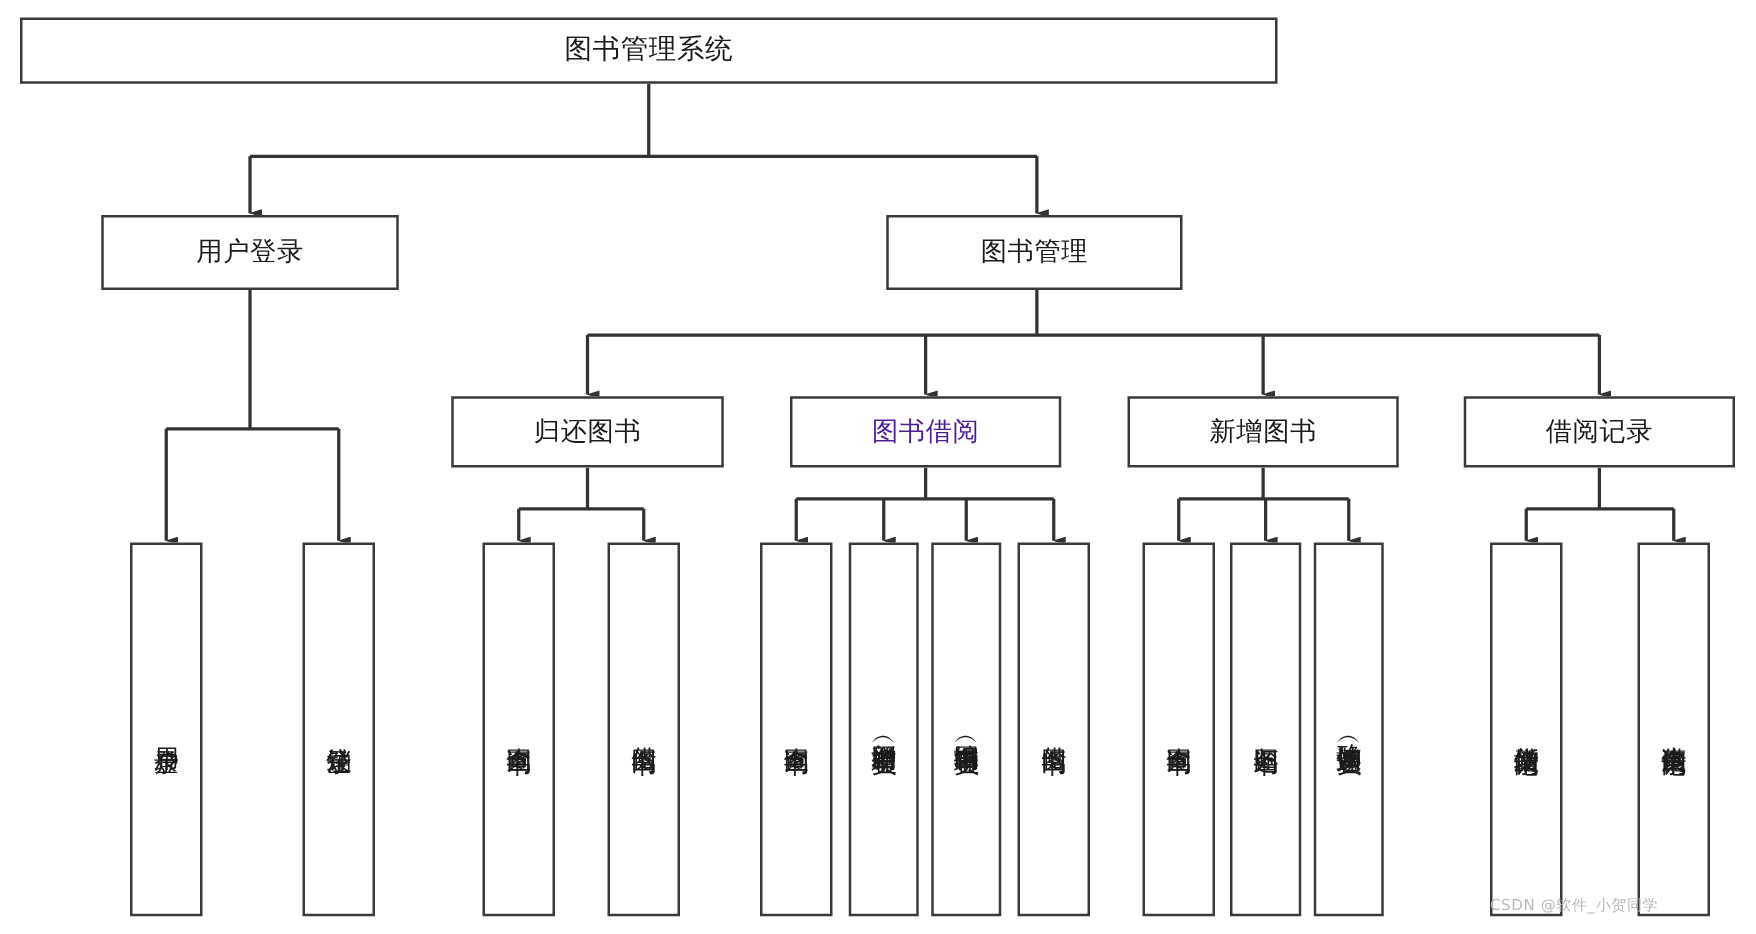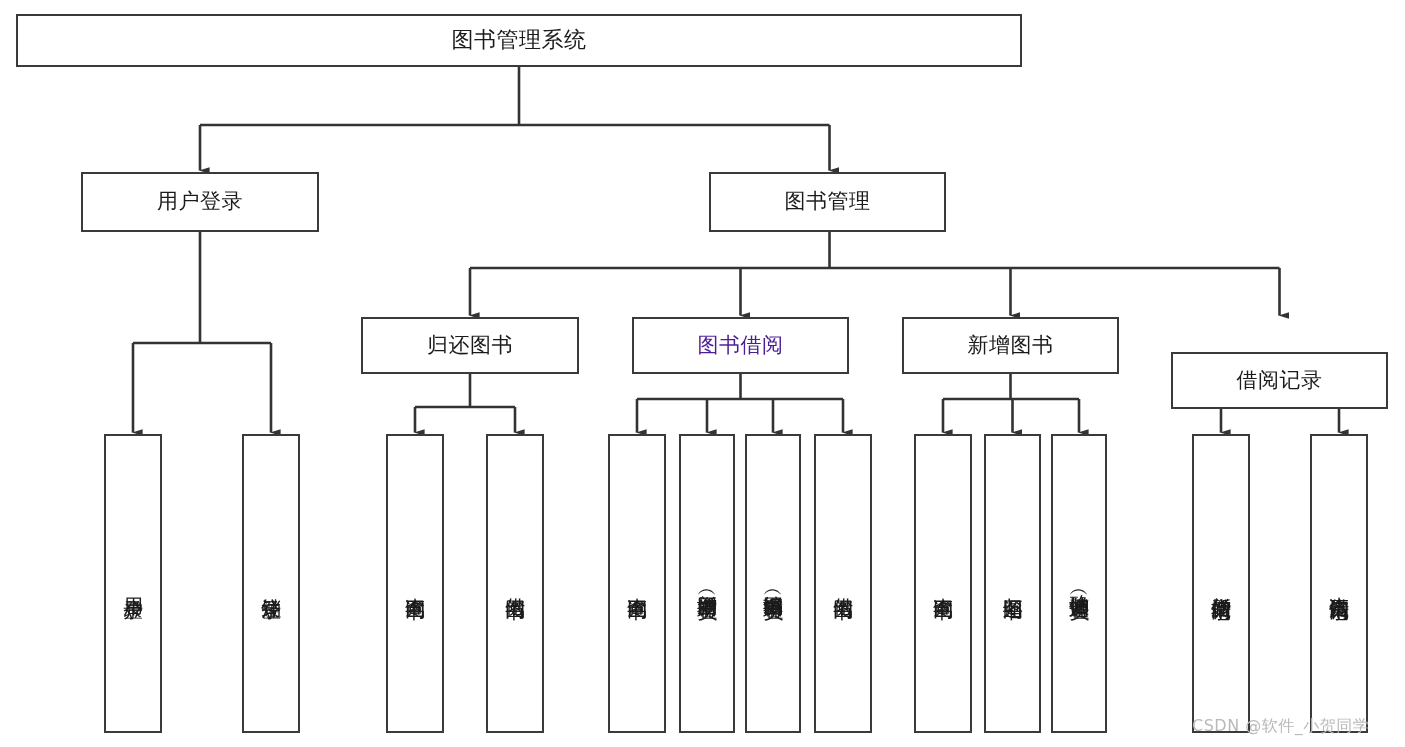--- a/index.html
+++ b/index.html
@@ -53,21 +53,21 @@
     writing-mode: vertical-rl;
     text-orientation: upright;
     font-size: 20px;
     line-height: 1.18;
     letter-spacing: 1px;
     text-align: center;
     white-space: nowrap;
   }
   .watermark {
     position: absolute;
-    font-size: 16px;
+    font-size: 12px;
     color: #b9b9b9;
     letter-spacing: 0.5px;
     white-space: nowrap;
     pointer-events: none;
   }
 </style>
 </head>
 <body>
 
 <div id="diagram-root">
@@ -126,21 +126,21 @@
       </div>
       <div class="node node-h" style="left: 361px; top: 317px; width: 218px; height: 57px; border-color: rgb(58, 58, 58); background: rgb(255, 255, 255);">
         <span class="node-label" style="color: rgb(27, 27, 27);">归还图书</span>
       </div>
       <div class="node node-h" style="left: 632px; top: 317px; width: 217px; height: 57px; border-color: rgb(58, 58, 58); background: rgb(255, 255, 255);">
         <span class="node-label" style="color: #4c1d95;">图书借阅</span>
       </div>
       <div class="node node-h" style="left: 902px; top: 317px; width: 217px; height: 57px; border-color: rgb(58, 58, 58); background: rgb(255, 255, 255);">
         <span class="node-label" style="color: rgb(27, 27, 27);">新增图书</span>
       </div>
-      <div class="node node-h" style="left: 1171px; top: 317px; width: 217px; height: 57px; border-color: rgb(58, 58, 58); background: rgb(255, 255, 255); margin-top: 35px;">
+      <div class="node node-h" style="left: 1171px; top: 317px; width: 217px; height: 57px; border-color: rgb(58, 58, 58); background: rgb(255, 255, 255);">
         <span class="node-label" style="color: rgb(27, 27, 27);">借阅记录</span>
       </div>
       <div class="node node-v" style="left: 104px; top: 434px; width: 58px; height: 299px; border-color: rgb(58, 58, 58); background: rgb(255, 255, 255);">
         <span class="node-label" style="color: rgb(27, 27, 27);">用户登录</span>
       </div>
       <div class="node node-v" style="left: 242px; top: 434px; width: 58px; height: 299px; border-color: rgb(58, 58, 58); background: rgb(255, 255, 255);">
         <span class="node-label" style="color: rgb(27, 27, 27);">注销登录</span>
       </div>
       <div class="node node-v" style="left: 386px; top: 434px; width: 58px; height: 299px; border-color: rgb(58, 58, 58); background: rgb(255, 255, 255);">
         <span class="node-label" style="color: rgb(27, 27, 27);">查询图书</span>

